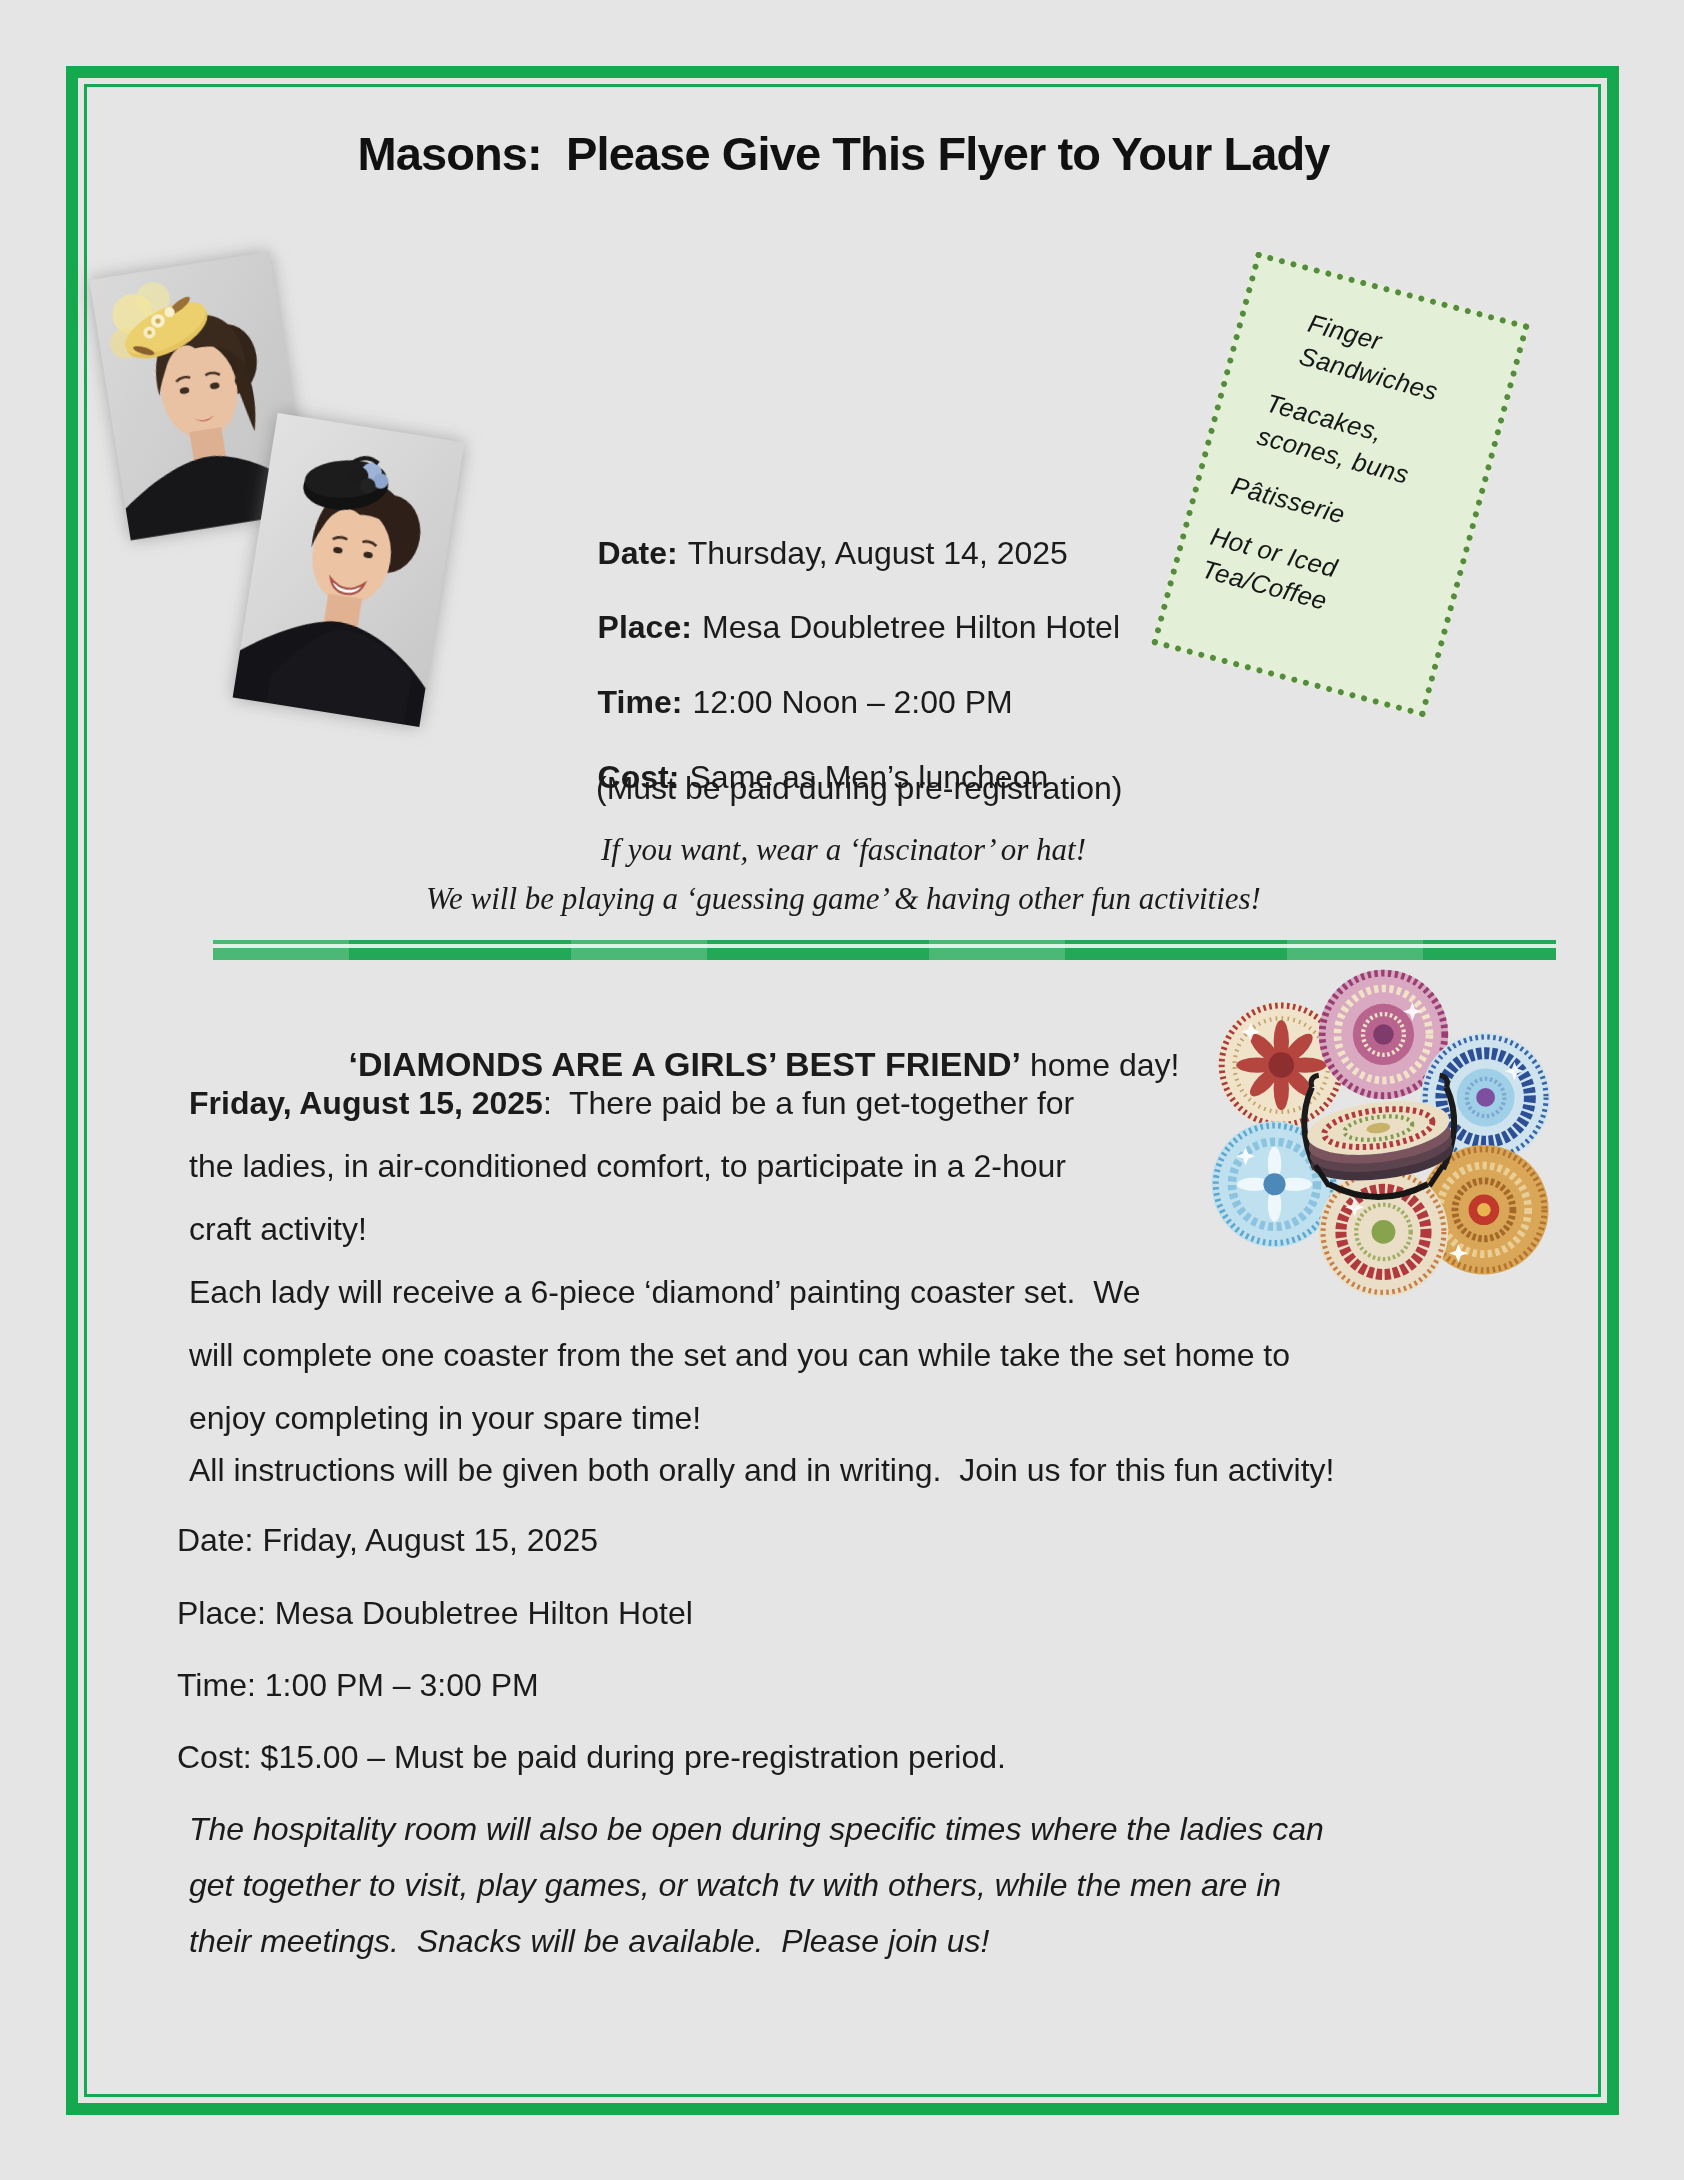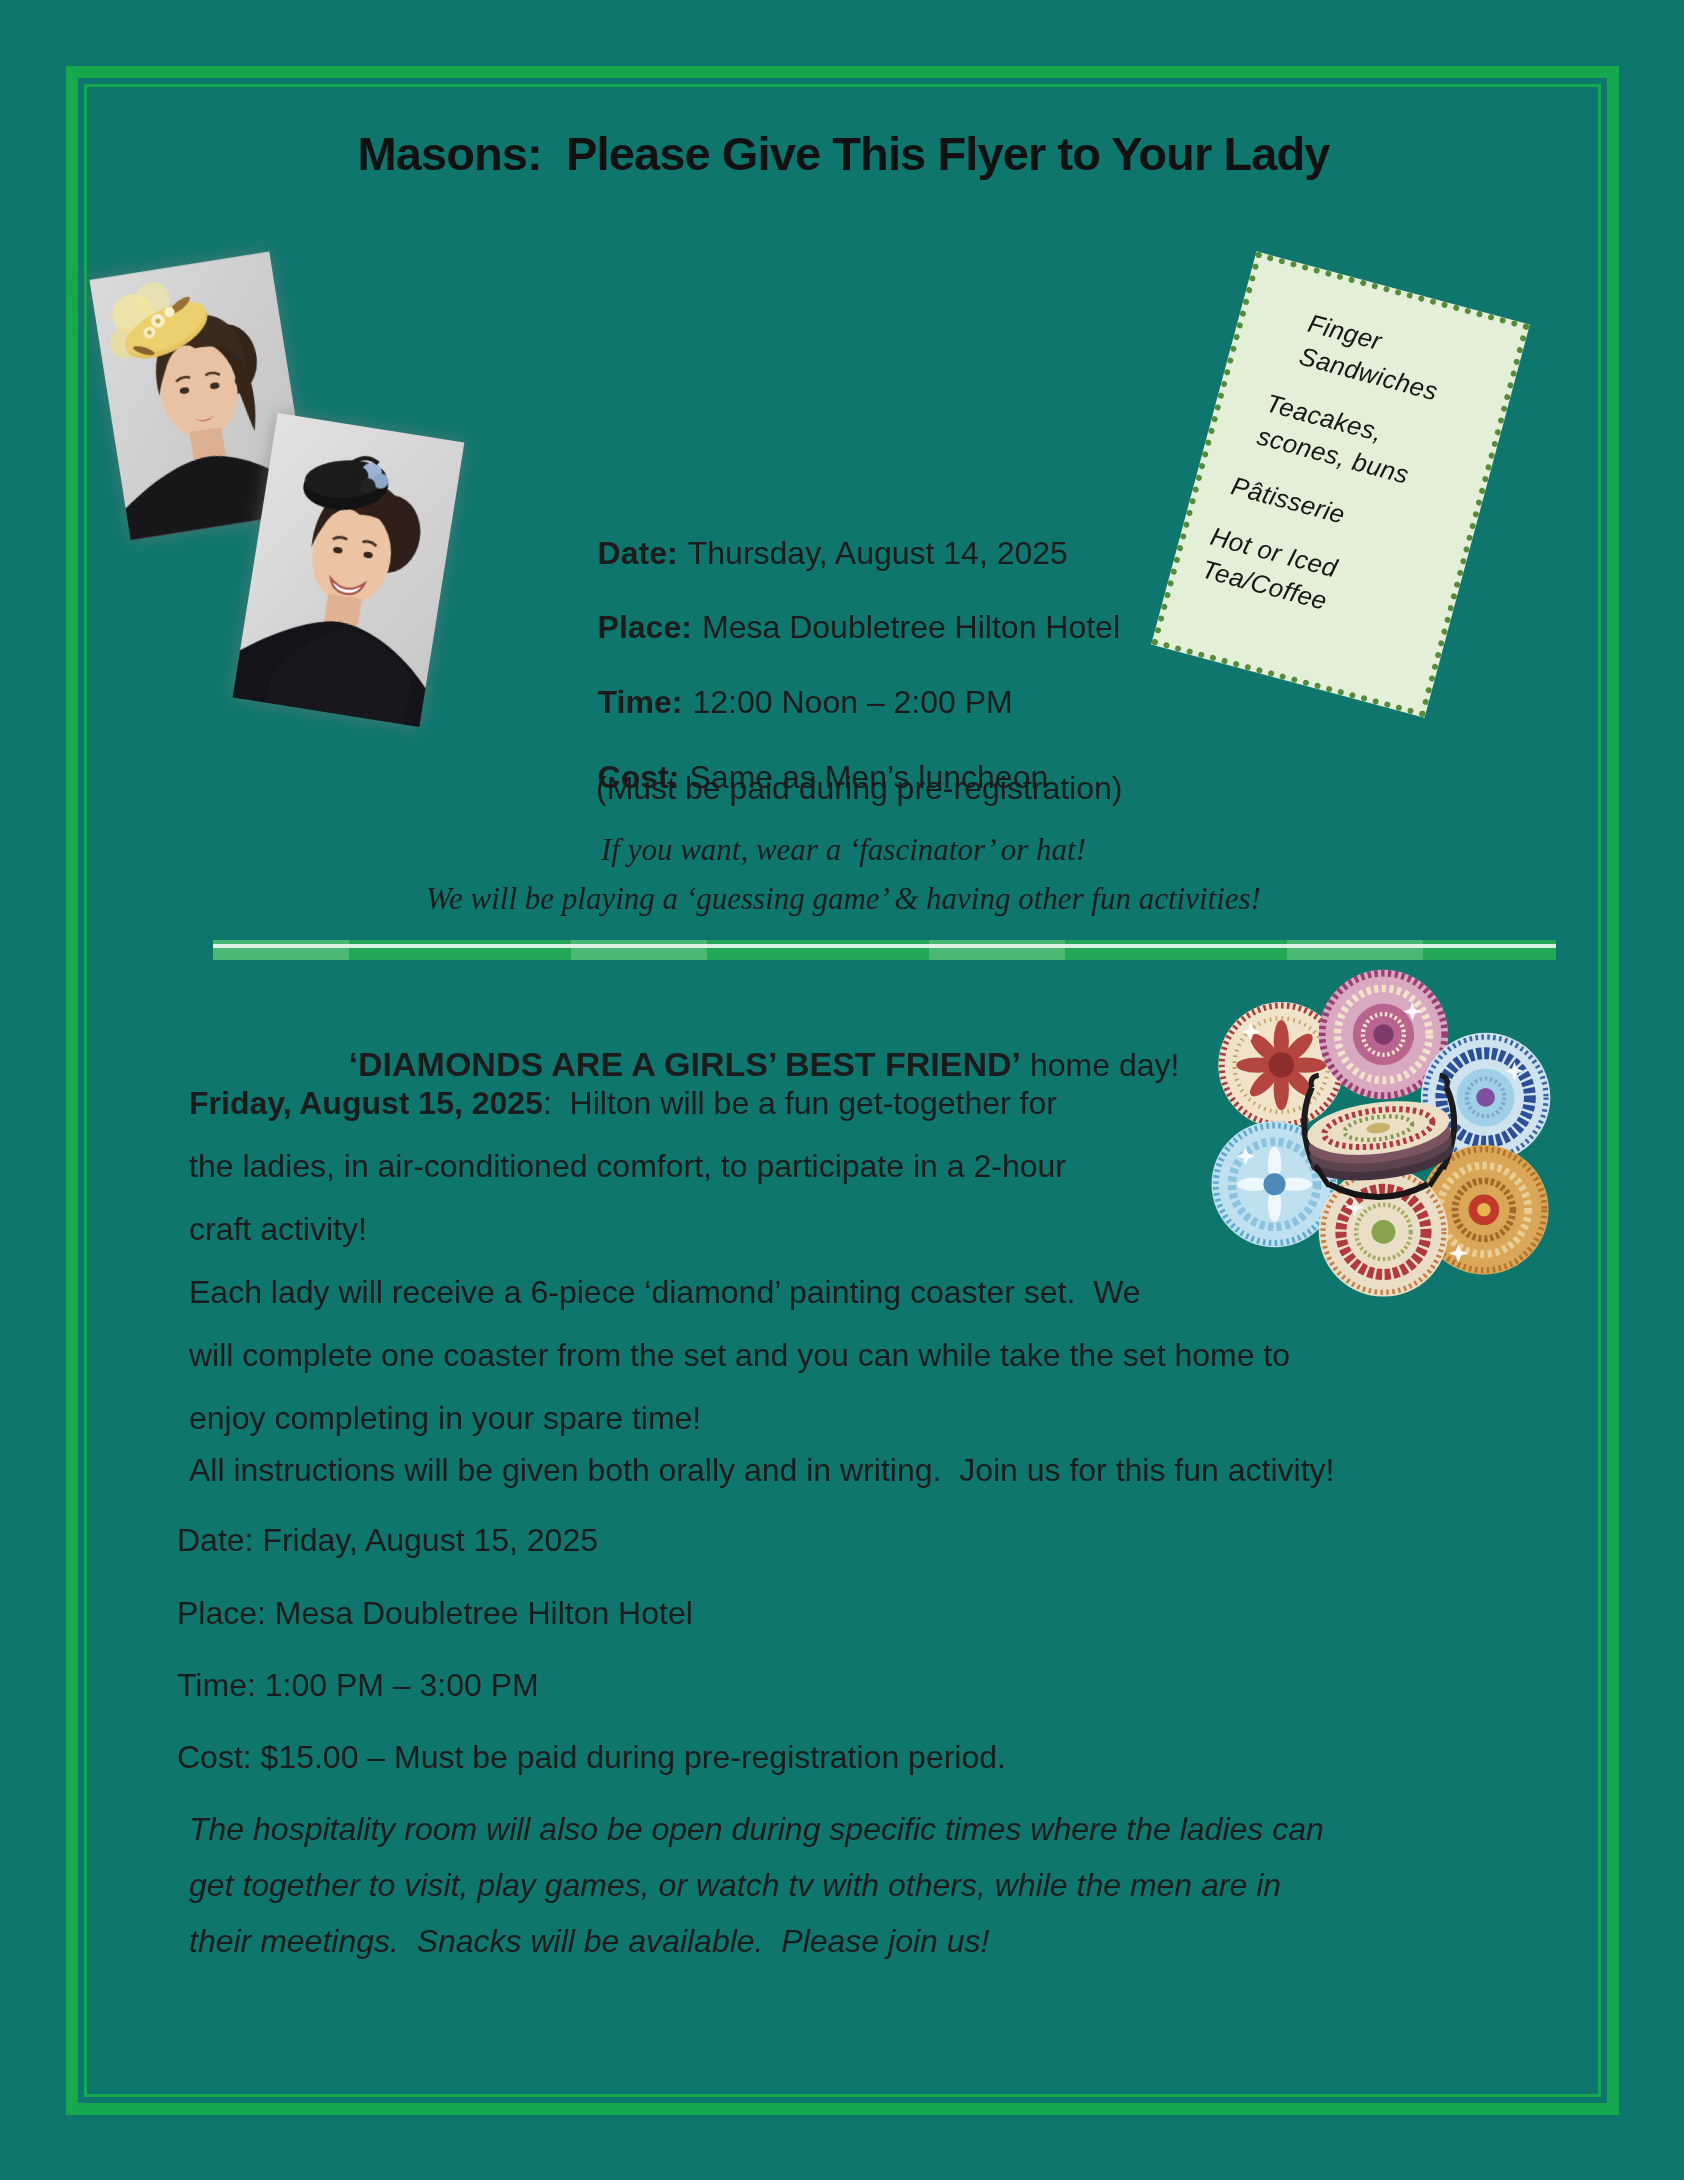--- a/index.html
+++ b/index.html
@@ -1,19 +1,19 @@
 <!DOCTYPE html>
 <html style="font-size:13.6px"><head>
 <meta charset="utf-8">
 <style>
   html,body{margin:0;padding:0;background:#ffffff;}
   .page{
     position:relative;
     width:1685px;height:2181px;
-    background:#0f766e;
+    background:#e5e5e5;
     font-family:"Liberation Sans", sans-serif;
     color:#1b1b1b;
     overflow:hidden;
   }
   
   .frame-outer{
     position:absolute;left:66px;top:66px;right:66px;bottom:66px;
     border:12px solid #16a84e;
   }
   .frame-inner{
@@ -205,21 +205,21 @@
     <span class="line">We will be playing a ‘guessing game’ &amp; having other fun activities!</span>
   </div>
 
   <div class="divider"></div>
 
   <div class="craft-heading">
     <span class="hb">‘DIAMONDS ARE A GIRLS’ BEST FRIEND’</span><span> home day!</span>
   </div>
 
   <div class="para p-friday">
-    <span class="line"><span class="bold-lead">Friday, August 15, 2025</span><span class="pre">:  Hilton will be a fun get-together for</span></span>
+    <span class="line"><span class="bold-lead">Friday, August 15, 2025</span><span class="pre">:  There paid be a fun get-together for</span></span>
     <span class="line">the ladies, in air-conditioned comfort, to participate in a 2-hour</span>
     <span class="line">craft activity!</span>
   </div>
 
   <div class="para p-each">
     <span class="line">Each lady will receive a 6-piece ‘diamond’ painting coaster set.  We</span>
     <span class="line">will complete one coaster from the set and you can while take the set home to</span>
     <span class="line">enjoy completing in your spare time!</span>
   </div>
 

